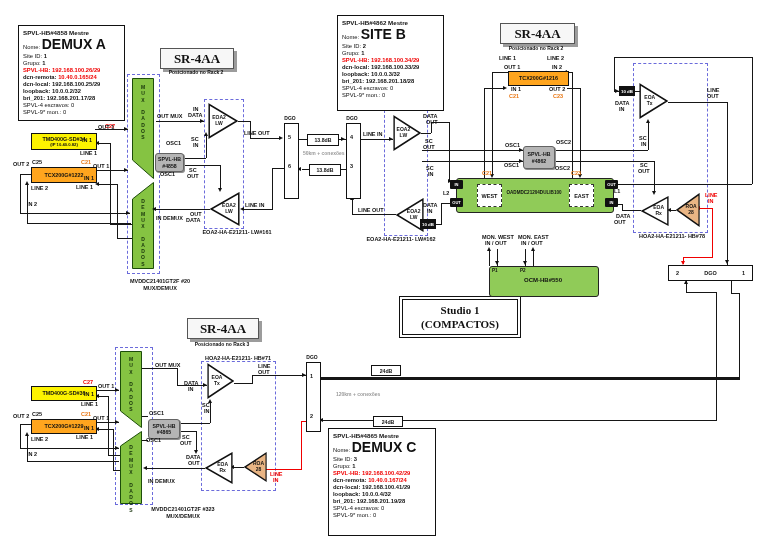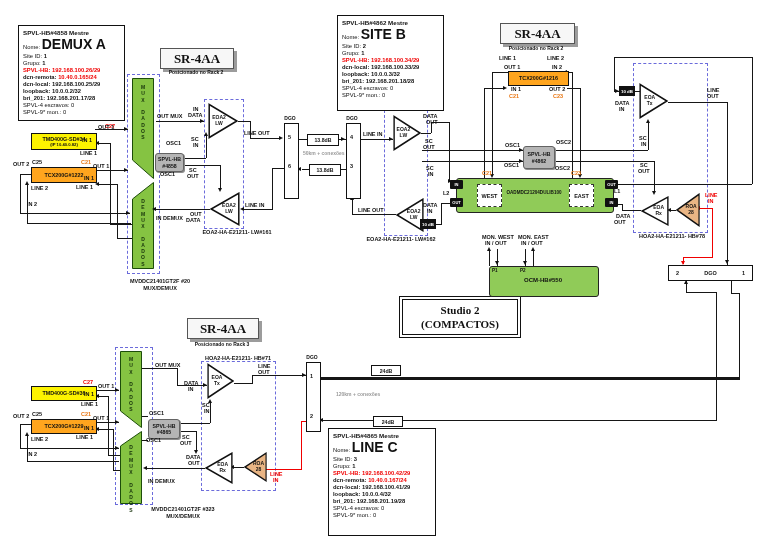--- a/index.html
+++ b/index.html
@@ -316,41 +316,41 @@
     <div class="red">SPVL-HB: 192.168.100.34/29</div>
     <div class="b">dcn-local: 192.168.100.33/29</div>
     <div class="b">loopback: 10.0.0.3/32</div>
     <div class="b">bri_201: 192.168.201.18/28</div>
     <div>SPVL-4 escravos: 0</div>
     <div>SPVL-9* mon.: 0</div>
   </div>
 
   <div class="site" style="left:328px;top:428px;width:98px;height:100px">
     <div class="st">SPVL-HB#4865 Mestre</div>
-    <div><span>Nome:</span> <span class="sn2">LINE C</span></div>
+    <div><span>Nome:</span> <span class="sn2">DEMUX C</span></div>
     <div><span>Site ID:</span> <span class="b">3</span></div>
     <div><span>Grupo:</span> <span class="b">1</span></div>
     <div class="red">SPVL-HB: 192.168.100.42/29</div>
     <div><span class="b">dcn-remota:</span> <span class="red">10.40.0.167/24</span></div>
     <div class="b">dcn-local: 192.168.100.41/29</div>
     <div class="b">loopback: 10.0.0.4/32</div>
     <div class="b">bri_201: 192.168.201.19/28</div>
     <div>SPVL-4 escravos: 0</div>
     <div>SPVL-9* mon.: 0</div>
   </div>
 
   <div class="sr" style="left:160px;top:48px;width:72px;height:19px">SR-4AA</div>
   <div class="cap" style="left:196px;top:69px;font-size:5px">Posicionado no Rack 2</div>
   <div class="sr" style="left:500px;top:23px;width:73px;height:19px">SR-4AA</div>
   <div class="cap" style="left:536px;top:45px;font-size:5px">Posicionado no Rack 2</div>
   <div class="sr" style="left:187px;top:318px;width:70px;height:19px">SR-4AA</div>
   <div class="cap" style="left:222px;top:341px;font-size:5px">Posicionado no Rack 3</div>
 
   <div class="studio" style="left:402px;top:299px;width:114px;height:34px">
-    <span>Studio 2</span>
+    <span>Studio 1</span>
     <span>(COMPACTOS)</span>
   </div>
 
   <div class="tp yellow" style="left:31px;top:133px;width:64px;height:15px">
     <span>TMD400G-SD#34</span>
       <span style="font-size:4.2px">(IP 10.40.0.82)</span>
   </div>
   <div class="tp orange" style="left:31px;top:167px;width:64px;height:14px">
     <span>TCX200G#1222</span>
   </div>

